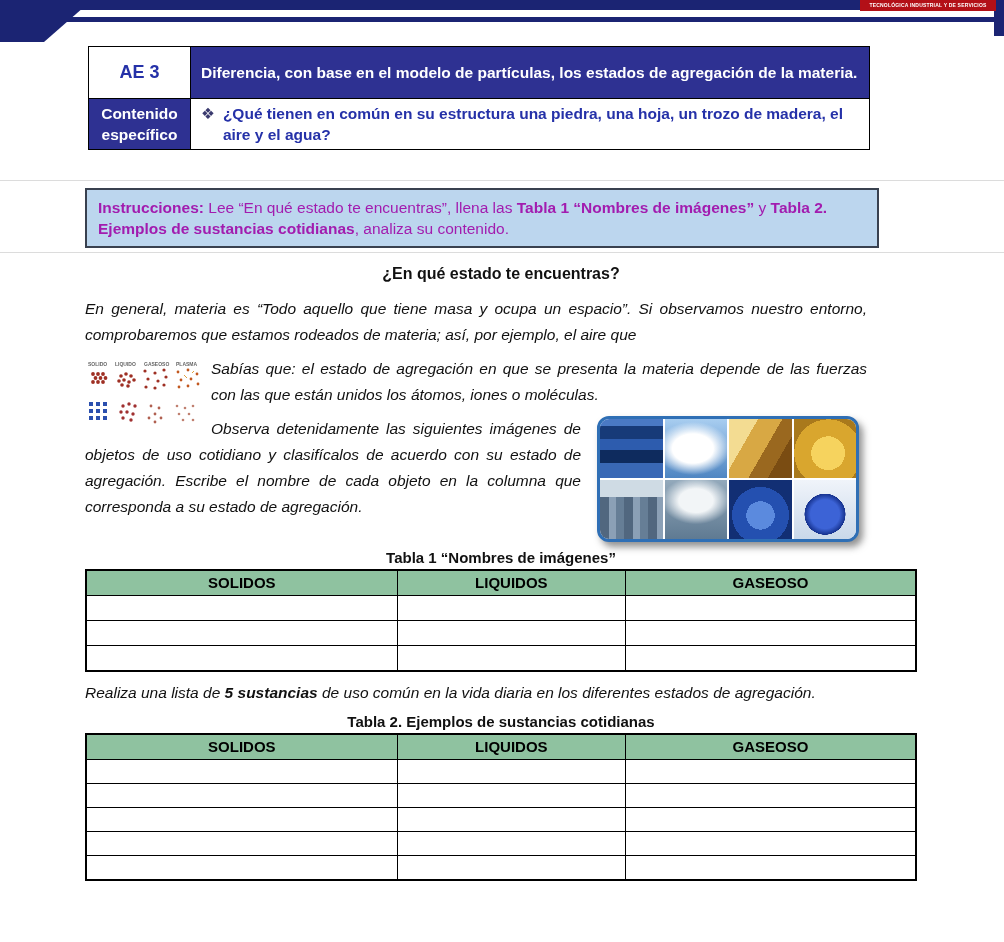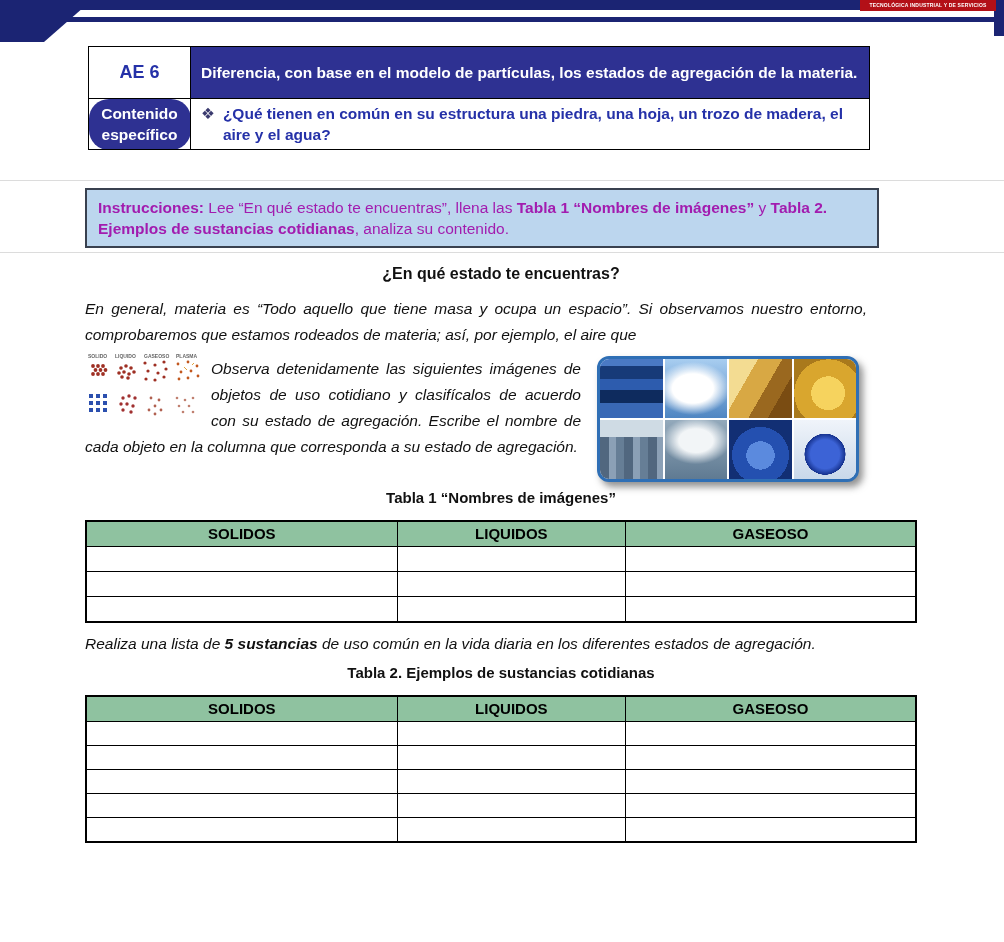--- a/index.html
+++ b/index.html
@@ -16,21 +16,21 @@
   .hairline{position:absolute;left:0;width:100%;height:1px;background:#dcdcdc;}
   .hl1{top:180px}.hl2{top:252px}
 
   
   .header-table{position:absolute;left:88px;top:46px;width:782px;border-collapse:collapse;table-layout:fixed;}
   .header-table td{border:1px solid #000;vertical-align:middle;box-sizing:border-box;}
   .header-table tr:nth-child(1) td{height:52px;}
   .header-table tr:nth-child(2) td{height:50px;}
   .ae-cell{width:102px;text-align:center;font-weight:bold;font-size:18px;color:#2531a8;background:#fff;}
   .blue-cell{background:#2e3192;color:#fff;font-weight:bold;font-size:15.5px;padding:14px 10px;line-height:21px;}
-  .label-cell{text-align:center;padding:4px 4px;border-radius:20px;}
+  .label-cell{text-align:center;padding:4px 4px;}
   .question-cell{color:#2531a8;font-weight:bold;font-size:15.5px;padding:4px 10px;line-height:21px;background:#fff;}
   .q-flex{display:flex;gap:8px;align-items:flex-start;}
   .q-flex .diamond{flex:0 0 auto;color:#3a3a6e;}
 
   
   .content{position:absolute;left:85px;top:188px;width:832px;font-size:15.5px;line-height:26px;}
   .instructions{width:794px;box-sizing:border-box;background:#bcd6ee;border:2px solid #39414f;
                 padding:7px 11px;line-height:21px;font-size:15.5px;color:#a21caf;}
   .reading-title{margin-top:16px;text-align:center;font-weight:bold;font-size:16px;line-height:20px;}
   .para{margin:0;text-align:justify;width:782px;font-style:italic;}
@@ -48,21 +48,21 @@
   .ph-clouds{background:radial-gradient(ellipse 60% 45% at 45% 50%,#ffffff 0 55%,rgba(255,255,255,0) 100%),linear-gradient(180deg,#a8cdf0,#4f86c2);}
   .ph-honey{background:linear-gradient(120deg,#f3dc92 0 30%,#d8a844 30% 55%,#9a681f 55% 75%,#7a4c12 75%);}
   .ph-syrup{background:radial-gradient(circle at 55% 58%,#f6d35e 0 35%,#d9a62e 35% 70%,#a9791c 70%);}
   .ph-chimneys{background:linear-gradient(180deg,#cfdbe4 0 28%,rgba(0,0,0,0) 28%),repeating-linear-gradient(90deg,#51677f 0 9px,#8ba0b6 9px 16px,#667e96 16px 24px);}
   .ph-smoke{background:radial-gradient(ellipse 55% 40% at 50% 35%,#f2f5f7 0 50%,rgba(242,245,247,0) 100%),linear-gradient(180deg,#93a9bb,#5f7a92);}
   .ph-bucket{background:radial-gradient(circle at 50% 60%,#5b8ade 0 30%,#2450b0 30% 60%,#122f74 60%);}
   .ph-apple{background:radial-gradient(circle 24px at 50% 58%,#3c63d6 0 60%,#16328e 85%,rgba(0,0,0,0) 86%),linear-gradient(180deg,#f0f4fa,#c9d8ea);}
 
   
   .tbl-title{clear:both;text-align:center;font-weight:bold;font-size:15px;margin-top:6px;line-height:20px;}
-  .answer-table{width:100%;border-collapse:collapse;table-layout:fixed;margin-top:12px;border:2px solid #000;}
+  .answer-table{width:100%;border-collapse:collapse;table-layout:fixed;margin-top:1px;border:2px solid #000;}
   .answer-table th{background:#8fc2a0;border:1px solid #000;font-size:15px;font-weight:bold;padding:3px 0;line-height:18px;color:#000;}
   .answer-table td{border:1px solid #000;height:21px;}
   .t1 td{height:22px;}
   .between{margin-top:8px;width:782px;text-align:justify;margin-bottom:0;}
   .plbl{font-size:5px;fill:#666;font-weight:bold;}
 </style>
 </head>
 <body>
 
 <div class="page">
@@ -75,21 +75,21 @@
   <div class="corner-right"></div>
   <div class="brand">
     <span>TECNOLÓGICA INDUSTRIAL Y DE SERVICIOS</span>
   </div>
   <div class="hairline hl1"></div>
   <div class="hairline hl2"></div>
 
   <table class="header-table">
     <tbody>
         <tr>
-      <td class="ae-cell">AE 6</td>
+      <td class="ae-cell">AE 3</td>
       <td class="blue-cell">Diferencia, con base en el modelo de partículas, los estados de agregación de la materia.</td>
     </tr>
     <tr>
       <td class="blue-cell label-cell">Contenido específico</td>
       <td class="question-cell">
         <div class="q-flex">
           <span class="diamond">❖</span>
           <span>¿Qué tienen en común en su estructura una piedra, una hoja, un trozo de madera, el aire y el agua?</span>
         </div>
       </td>
@@ -188,20 +188,21 @@
             <circle cx="92" cy="48" r="1.3"></circle>
               <circle cx="100" cy="50" r="1.3"></circle>
               <circle cx="108" cy="48" r="1.3"></circle>
             <circle cx="94" cy="56" r="1.3"></circle>
               <circle cx="104" cy="56" r="1.3"></circle>
               <circle cx="98" cy="62" r="1.3"></circle>
               <circle cx="108" cy="62" r="1.3"></circle>
           </g>
         </svg>
       </div>
+      <p class="para para2">Sabías que:  el estado de agregación en que se presenta la materia depende de las fuerzas con las que están unidos los átomos, iones o moléculas.</p>
     </div>
 
     <div class="wrap-right">
       <div class="collage">
         <div class="ph ph-books"></div>
         <div class="ph ph-clouds"></div>
         <div class="ph ph-honey"></div>
         <div class="ph ph-syrup"></div>
         <div class="ph ph-chimneys"></div>
         <div class="ph ph-smoke"></div>

